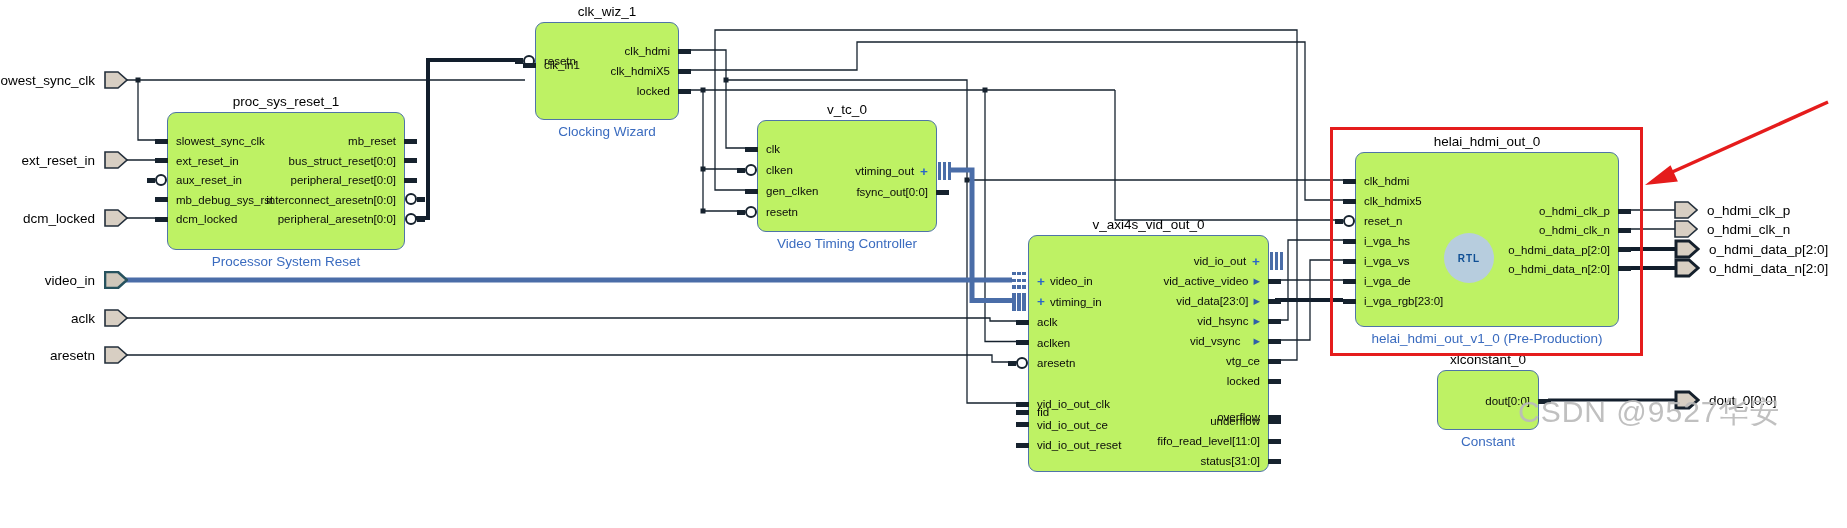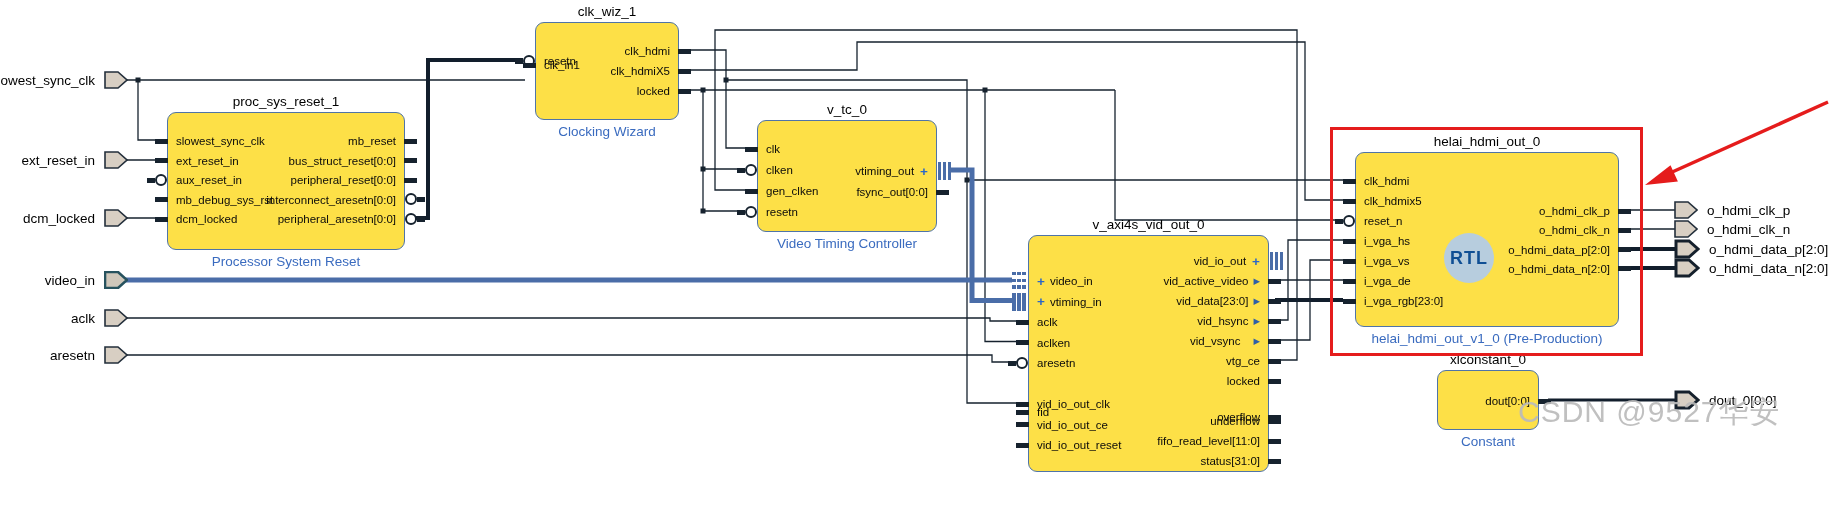--- a/index.html
+++ b/index.html
@@ -1,19 +1,19 @@
 <!DOCTYPE html>
 <html><head>
 <meta charset="utf-8">
 <style>
   html,body{margin:0;padding:0}
   body{width:1847px;height:528px;position:relative;background:#ffffff;overflow:hidden;
        font-family:"Liberation Sans",sans-serif;}
   #wires{position:absolute;left:0;top:0;z-index:1}
-  .block{position:absolute;z-index:2;background:#fde047;border:1.4px solid #4f74a8;border-radius:9px;text-decoration:underline;}
+  .block{position:absolute;z-index:2;background:#bef264;border:1.4px solid #4f74a8;border-radius:9px;text-decoration:underline;}
   .btitle{position:absolute;top:-19px;left:-40px;right:-40px;text-align:center;font-size:13.5px;color:#000;}
   .bsub{position:absolute;bottom:-20px;left:-60px;right:-60px;text-align:center;font-size:13.5px;color:#3a6bbf;}
   .port{position:absolute;height:18px;display:flex;align-items:center;font-size:11.5px;color:#0a0a0a;white-space:nowrap;}
   .port.l{left:8px}
   .port.r{right:8px}
   .stub{position:absolute;width:13px;height:5px;background:#16222e;top:6.5px}
   .port.l .stub{left:-21px}
   .port.r .stub{right:-21px}
   .stub2{position:absolute;width:8px;height:5px;background:#16222e;top:6.5px}
   .port.l .stub2{left:-29px}
@@ -23,21 +23,21 @@
   .port.r .invc{right:-21px}
   .bars{position:absolute;top:0;display:flex}
   .port.l .bars{left:-25px}
   .port.r .bars{right:-25px}
   .bars i{display:block;width:3.5px;height:18px;background:#4a6da8;margin-right:1.6px}
   .bars.dash i{background:repeating-linear-gradient(180deg,#4a6da8 0 3.5px,transparent 3.5px 6.6px)}
   .plus{color:#2a66c8;font-weight:bold;font-size:13.5px;margin-right:5px}
   .port.r .plus{margin:0 0 0 6px}
   .tri{color:#2f5fa8;font-size:8.5px;margin-left:5px}
   .rtl{position:absolute;left:88px;top:80px;width:50px;height:50px;border-radius:50%;background:#b7cdde;
-       color:#0f4f94;font-weight:bold;font-size:18px;display:flex;align-items:center;justify-content:center;letter-spacing:1px;}
+       color:#0f4f94;font-weight:bold;font-size:10px;display:flex;align-items:center;justify-content:center;letter-spacing:1px;}
   .extin{position:absolute;left:0;width:128px;display:flex;align-items:center;justify-content:flex-end;gap:9px;
          z-index:2;font-size:13.5px;color:#000;white-space:nowrap;height:22px}
   .extout{position:absolute;left:1674px;display:flex;align-items:center;gap:9px;z-index:2;font-size:13.5px;color:#000;
           white-space:nowrap;height:22px}
   .pent{flex:0 0 auto}
   .redbox{position:absolute;left:1330px;top:127px;width:307px;height:223px;border:3px solid #e51c1c;z-index:4;}
   #redarrow{position:absolute;left:1630px;top:90px;z-index:4}
   .watermark{position:absolute;left:1518px;top:392px;z-index:5;font-size:30px;color:rgba(187,187,187,0.92);
              letter-spacing:1px;white-space:nowrap}
 </style>

